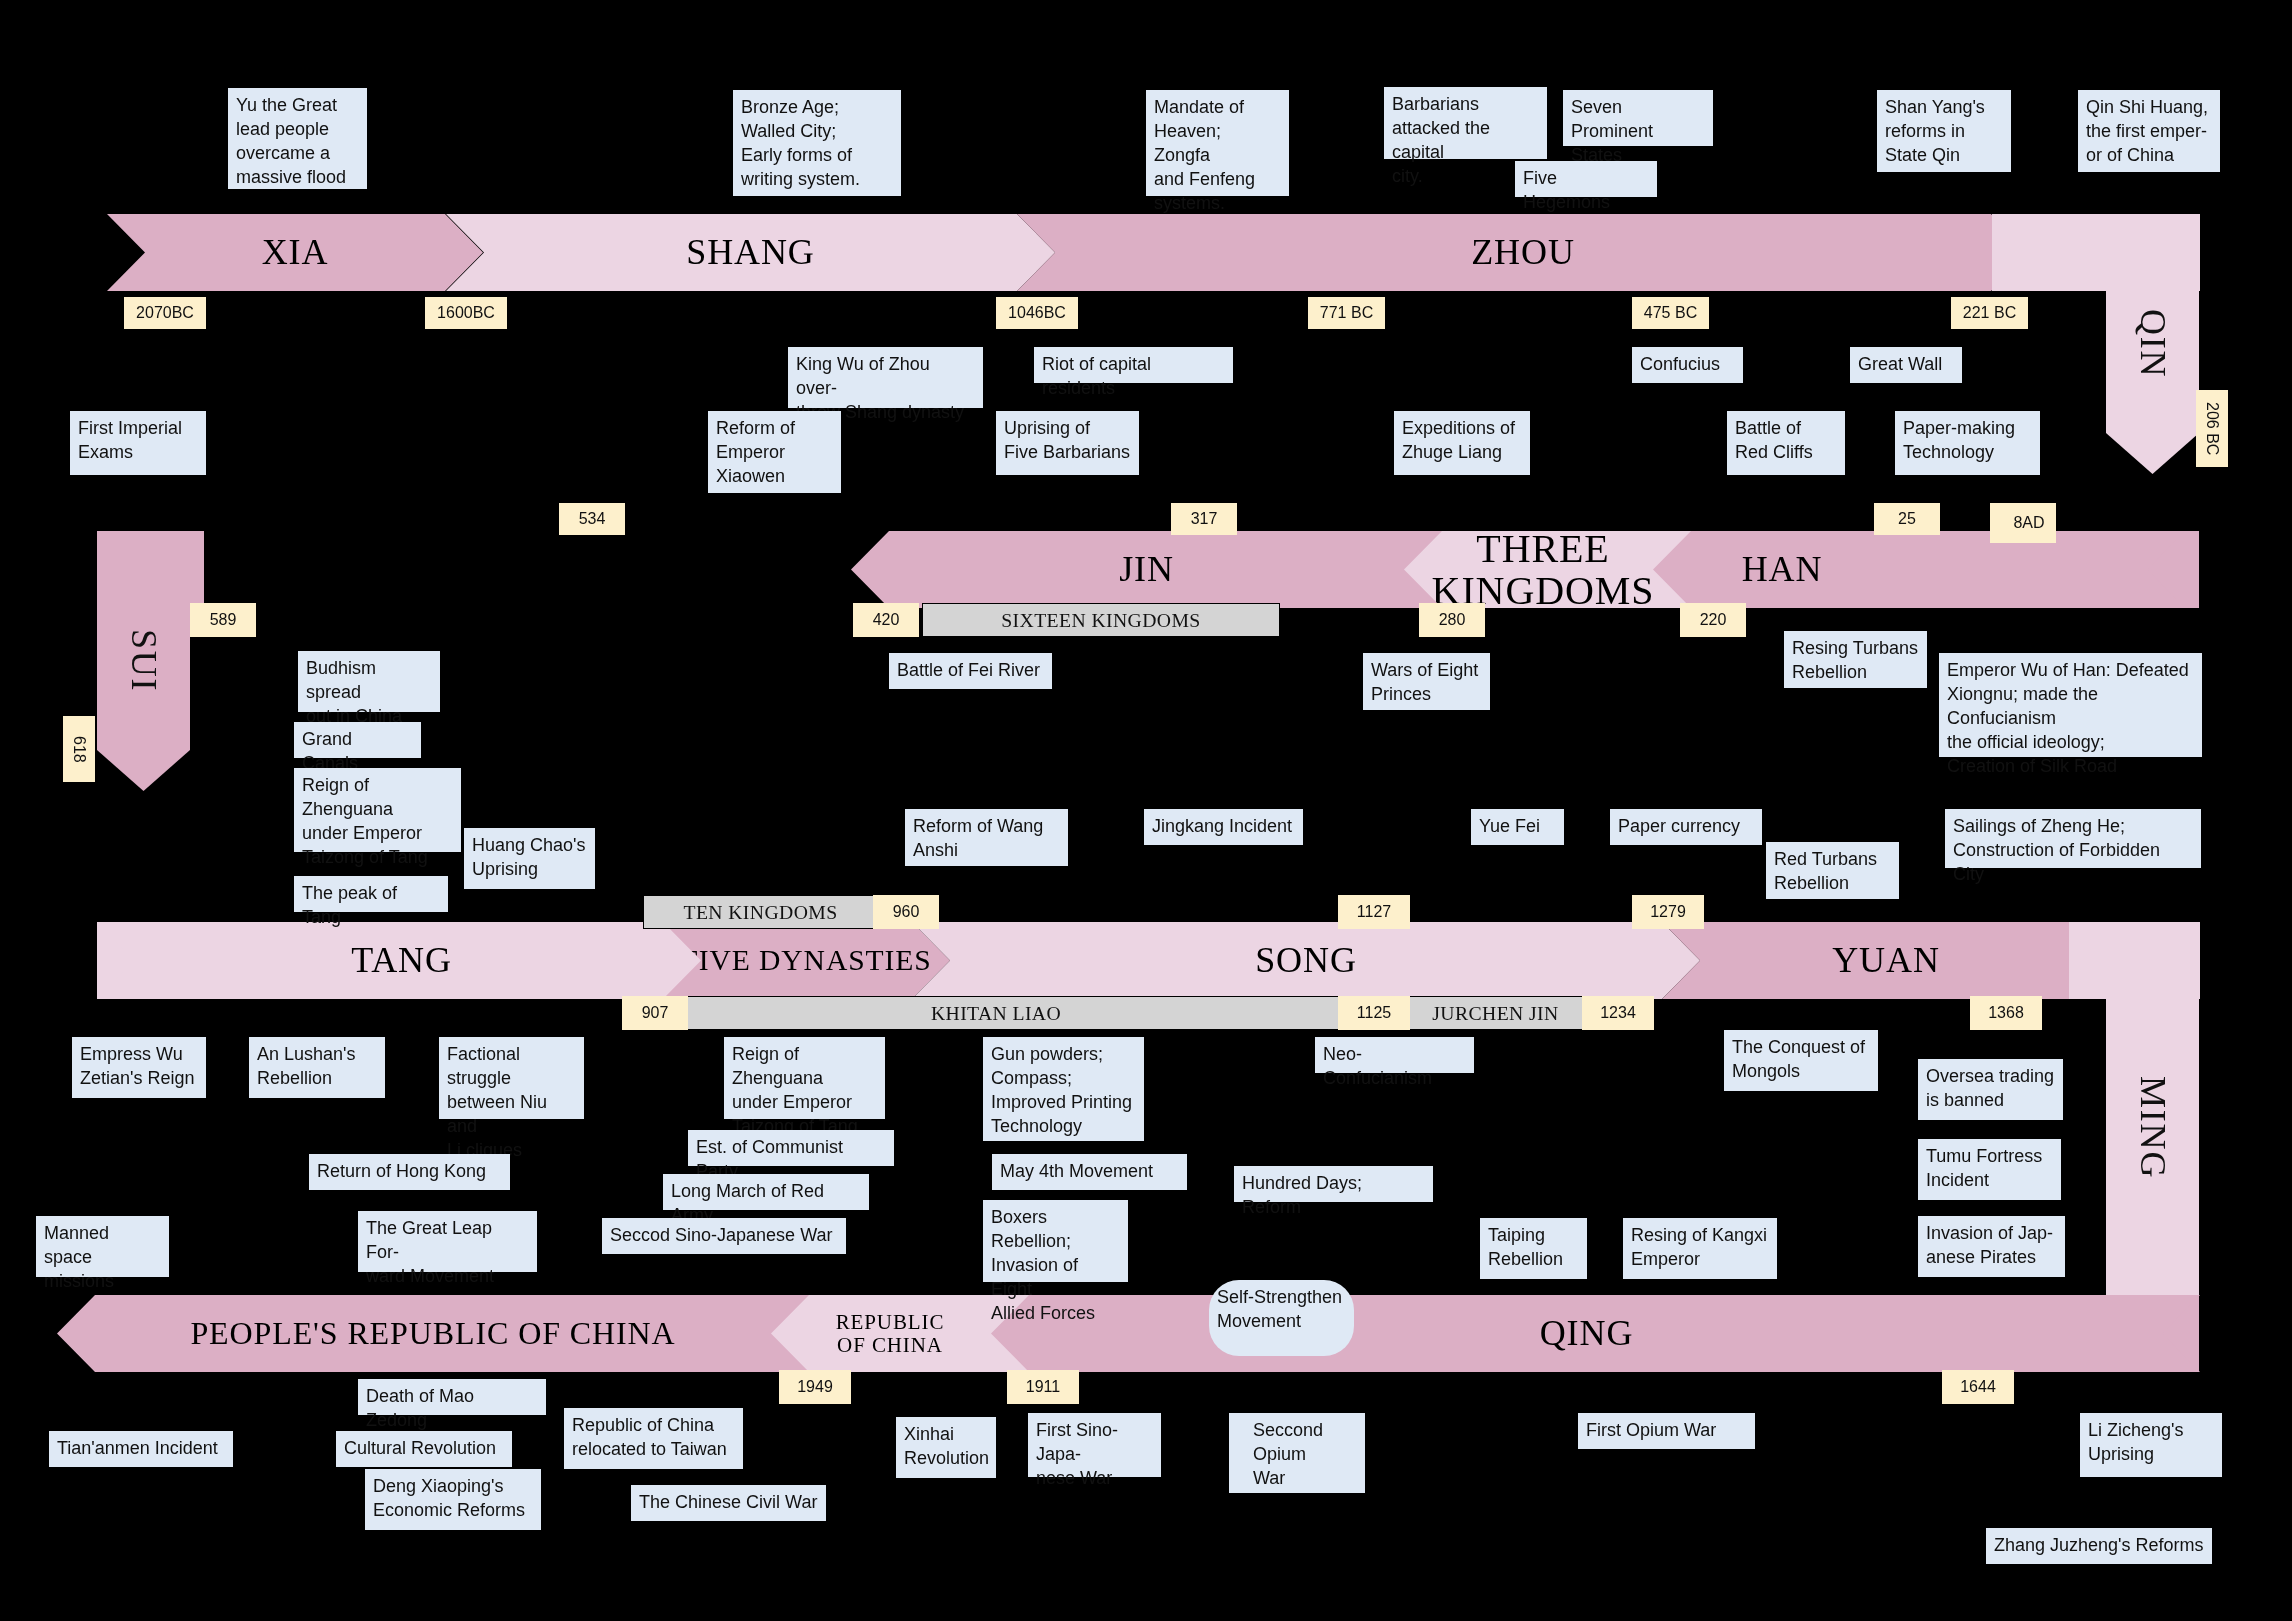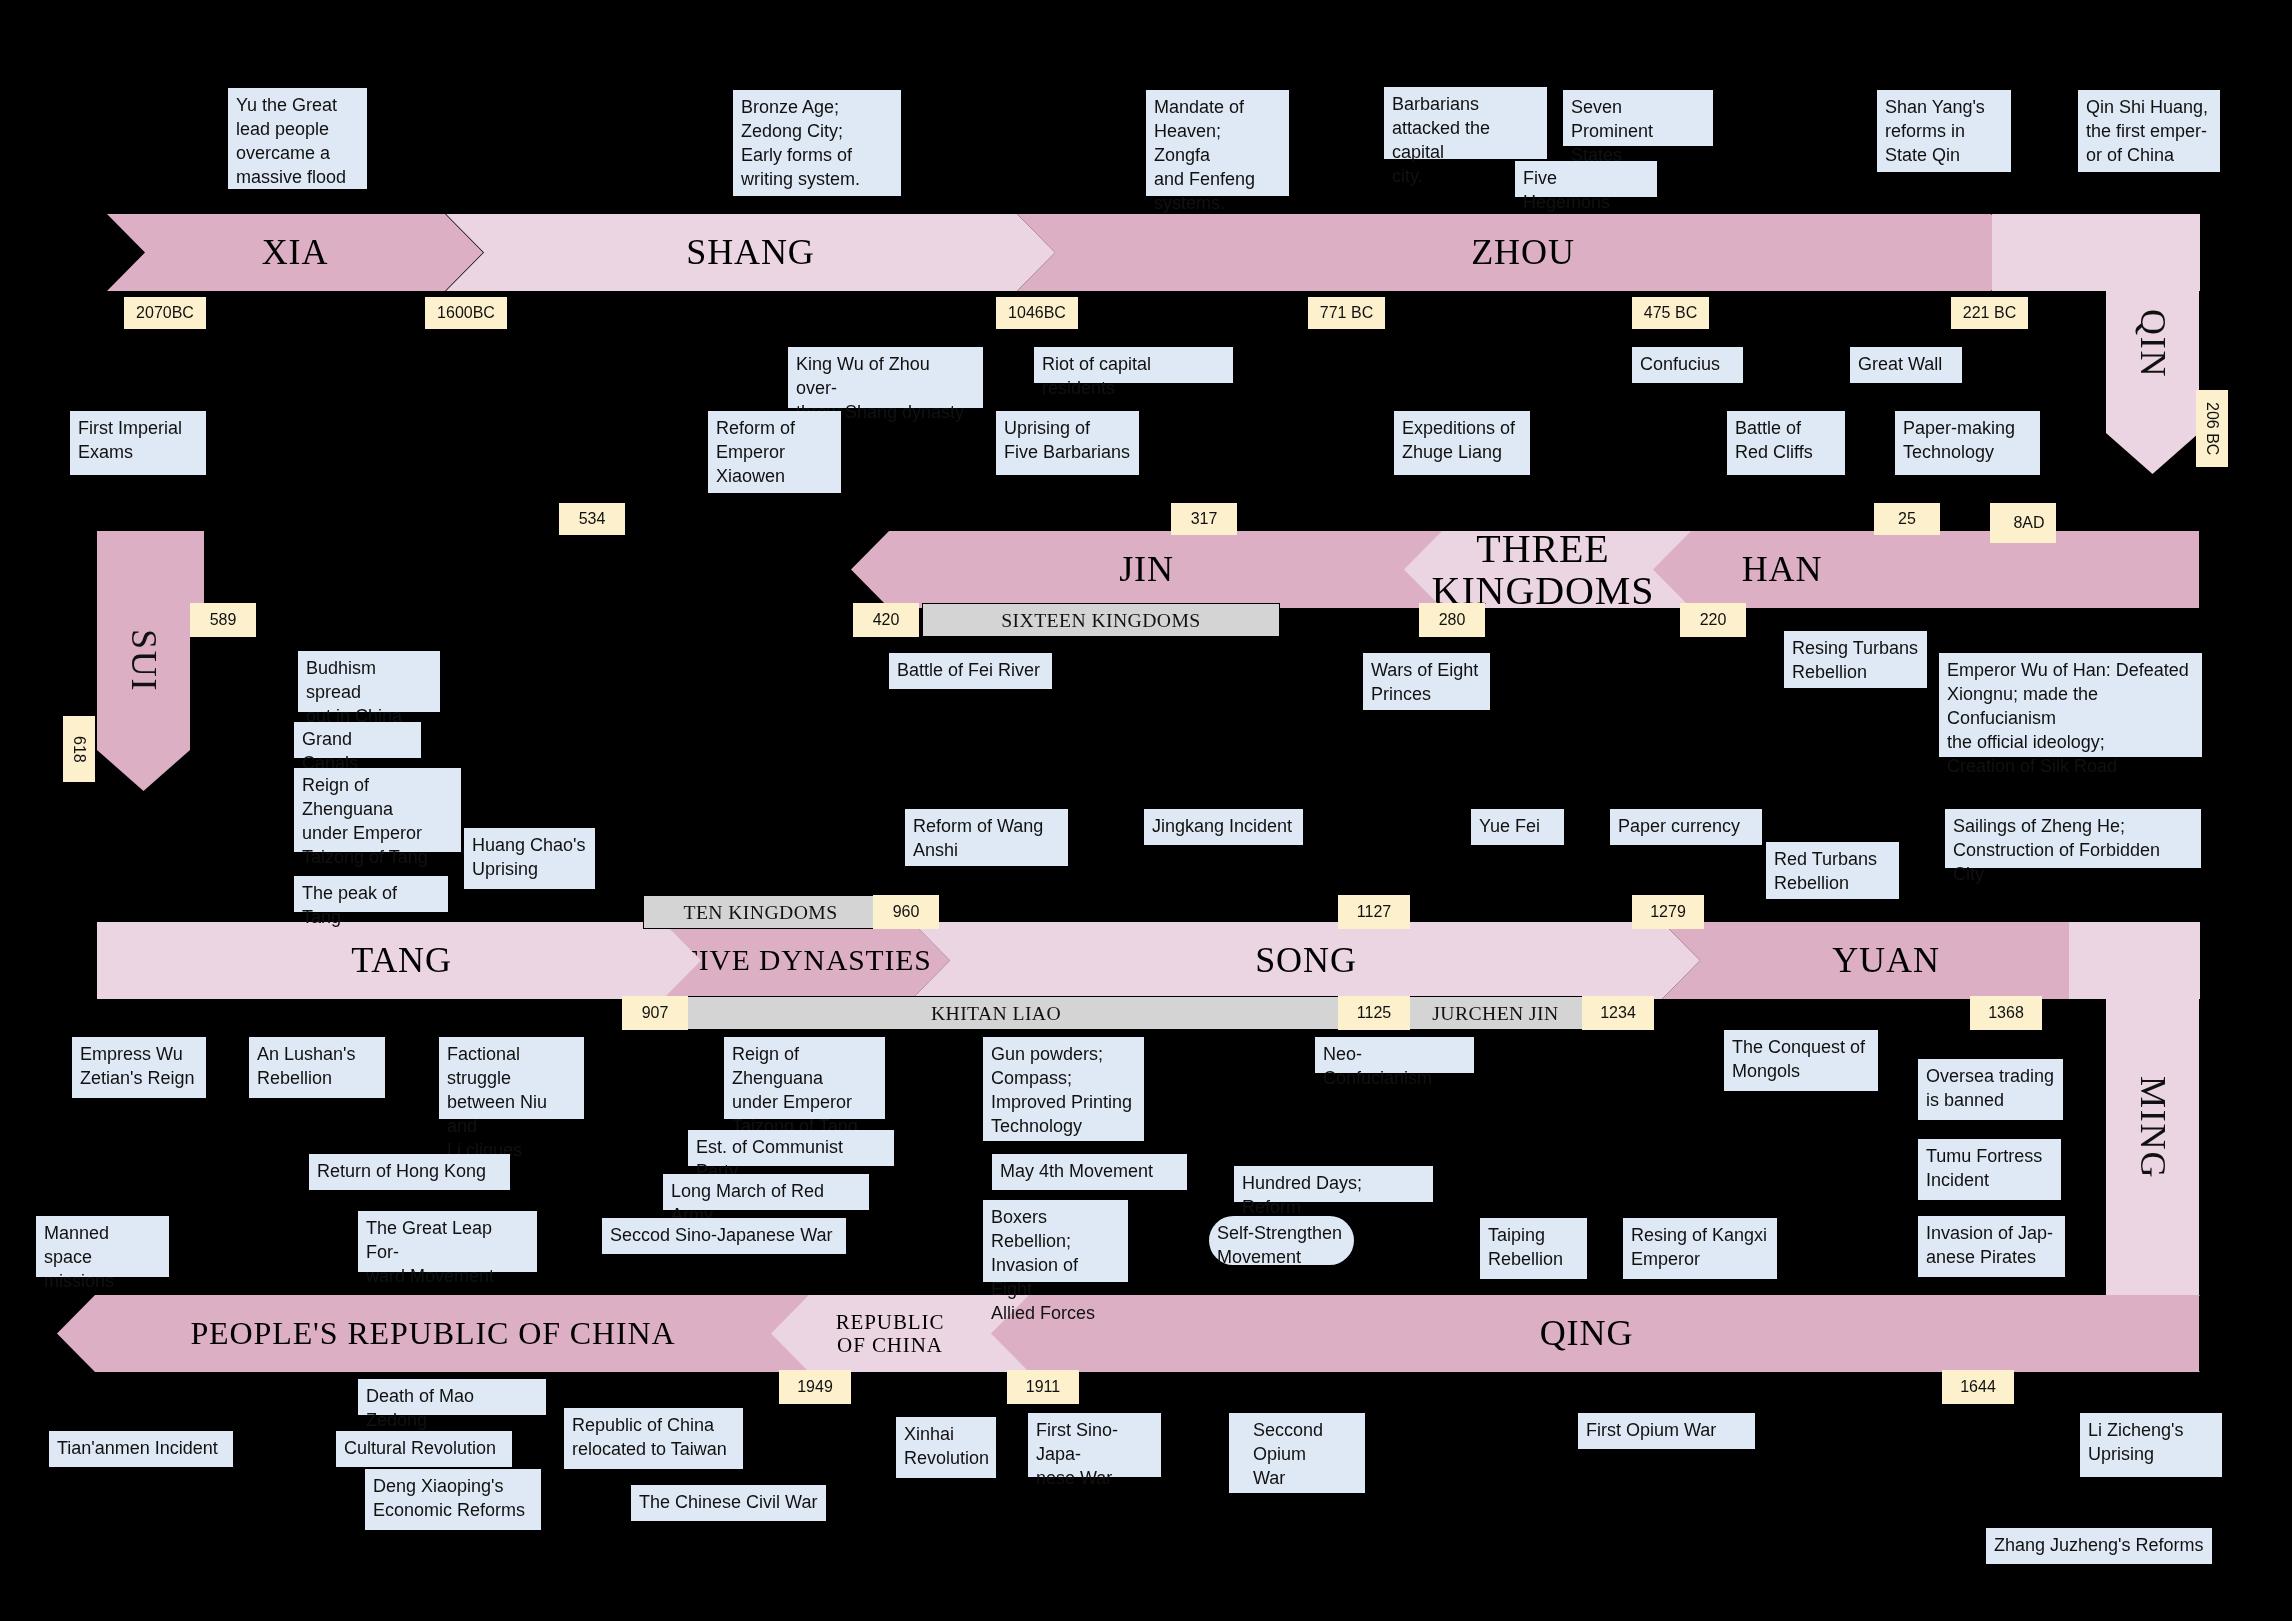--- a/index.html
+++ b/index.html
@@ -206,21 +206,21 @@
     </div>
   <div class="yr" style="left:1942px;top:1370px;width:72px;height:34px;">
       <span>1644</span>
     </div>
 
   <div class="note" style="left:228px;top:88px;width:139px;height:101px;">Yu the Great
 lead people
 overcame a
 massive flood</div>
   <div class="note" style="left:733px;top:90px;width:168px;height:106px;">Bronze Age;
-Zedong City;
+Walled City;
 Early forms of
 writing system.</div>
   <div class="note" style="left:1146px;top:90px;width:143px;height:106px;">Mandate of
 Heaven; Zongfa
 and Fenfeng
 systems.</div>
   <div class="note" style="left:1384px;top:87px;width:163px;height:72px;">Barbarians
 attacked the capital
 city.</div>
   <div class="note" style="left:1563px;top:90px;width:150px;height:56px;">Seven Prominent
@@ -312,21 +312,21 @@
   <div class="note" style="left:663px;top:1174px;width:206px;height:36px;">Long March of Red Army</div>
 
   <div class="note" style="left:36px;top:1216px;width:133px;height:61px;">Manned space
 missions</div>
   <div class="note" style="left:358px;top:1211px;width:179px;height:61px;">The Great Leap For-
 ward Movement</div>
   <div class="note" style="left:602px;top:1218px;width:244px;height:36px;">Seccod Sino-Japanese War</div>
   <div class="note" style="left:983px;top:1200px;width:145px;height:82px;">Boxers Rebellion;
 Invasion of Eight
 Allied Forces</div>
-  <div class="note" style="left:1209px;top:1216px;width:145px;height:49px;border-radius:30px;">Self-Strengthen
+  <div class="note" style="left:1209px;top:1280px;width:145px;height:76px;border-radius:30px;">Self-Strengthen
 Movement</div>
   <div class="note" style="left:1480px;top:1218px;width:107px;height:61px;">Taiping
 Rebellion</div>
   <div class="note" style="left:1623px;top:1218px;width:154px;height:61px;">Resing of Kangxi
 Emperor</div>
   <div class="note" style="left:1918px;top:1216px;width:147px;height:61px;">Invasion of Jap-
 anese Pirates</div>
 
   <div class="note" style="left:358px;top:1379px;width:188px;height:36px;">Death of Mao Zedong</div>
   <div class="note" style="left:336px;top:1431px;width:176px;height:36px;">Cultural Revolution</div>

